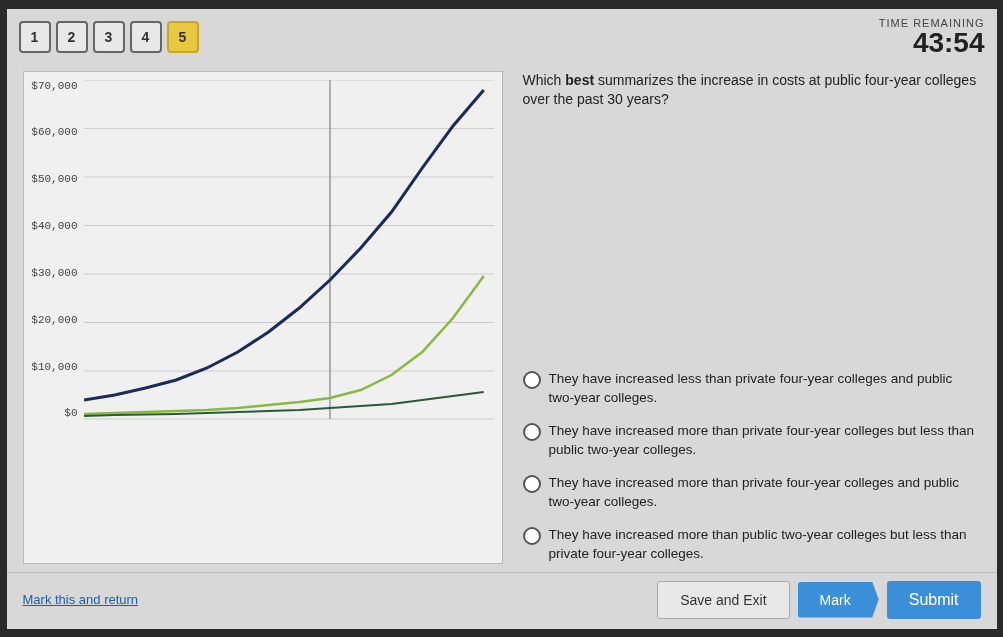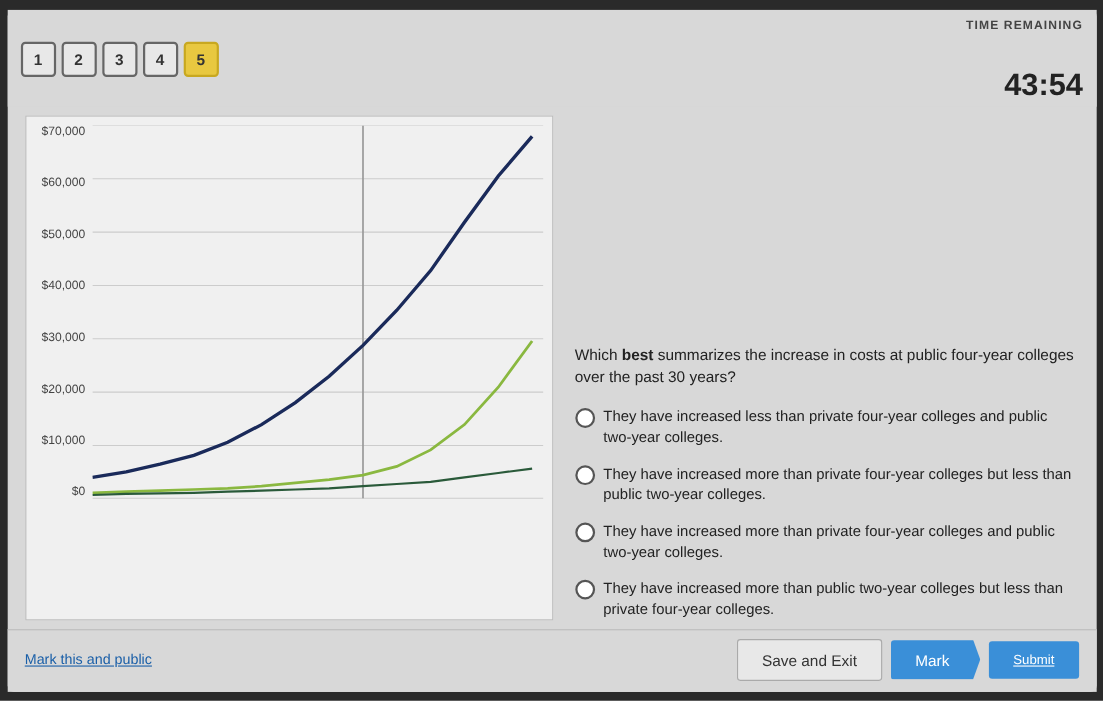--- a/index.html
+++ b/index.html
@@ -52,30 +52,29 @@
       background: #e8c840;
       border-color: #c8a820;
       color: #333;
     }
     .timer-box {
       text-align: right;
     }
     .timer-label {
       font-size: 11px;
       color: #444;
-      font-weight: bold;
+      font-weight: normal;
       letter-spacing: 1px;
       text-align: center;
     }
     .timer-value {
       font-size: 28px;
       font-weight: bold;
       color: #222;
       line-height: 1;
-      margin-top: 34px;
     }
     
     .main-content {
       display: flex;
       flex: 1;
       padding: 8px 16px;
       gap: 20px;
     }
     
     .chart-section {
@@ -99,33 +98,34 @@
     .chart-inner {
       position: relative;
       width: 100%;
       height: 340px;
     }
     .y-label {
       font-size: 11px;
       color: #444;
       text-align: right;
       padding-right: 4px;
+      font-family: Liberation Mono, monospace;
     }
     svg.chart-svg {
       position: absolute;
       top: 0; left: 0;
       width: 100%;
       height: 100%;
     }
     
     .question-section {
       flex: 1;
       display: flex;
       flex-direction: column;
-      justify-content: flex-end;
+      justify-content: space-between;
       padding-top: 0;
     }
     .question-text {
       font-size: 14px;
       color: #222;
       margin-bottom: 18px;
       line-height: 1.4;
     }
     .question-text strong {
       font-weight: bold;
@@ -194,24 +194,23 @@
       color: white;
       cursor: pointer;
       clip-path: polygon(0 0, 92% 0, 100% 50%, 92% 100%, 0 100%);
       padding-right: 28px;
     }
     .btn-submit {
       padding: 10px 22px;
       background: #3a8fd8;
       border: none;
       border-radius: 3px;
-      font-size: 12px;
+      font-size: 16px;
       color: white;
       cursor: pointer;
-      text-decoration: underline;
     }
   </style>
 </head>
 <body>
 
 <div class="outer">
 
   <div class="top-bar">
     <div class="question-nav">
       <div class="nav-btn">1</div>
@@ -285,20 +284,20 @@
         </div>
         <div class="option">
           <div class="radio-circle"></div>
           <span class="option-text">They have increased more than public two-year colleges but less than private four-year colleges.</span>
         </div>
       </div>
     </div>
   </div>
 
   <div class="bottom-bar">
-    <a class="mark-return">Mark this and public</a>
+    <a class="mark-return">Mark this and return</a>
     <div class="bottom-buttons">
       <button class="btn-save">Save and Exit</button>
       <button class="btn-next">Mark</button>
       <button class="btn-submit">Submit</button>
     </div>
   </div>
 </div>
 
 </body></html>

